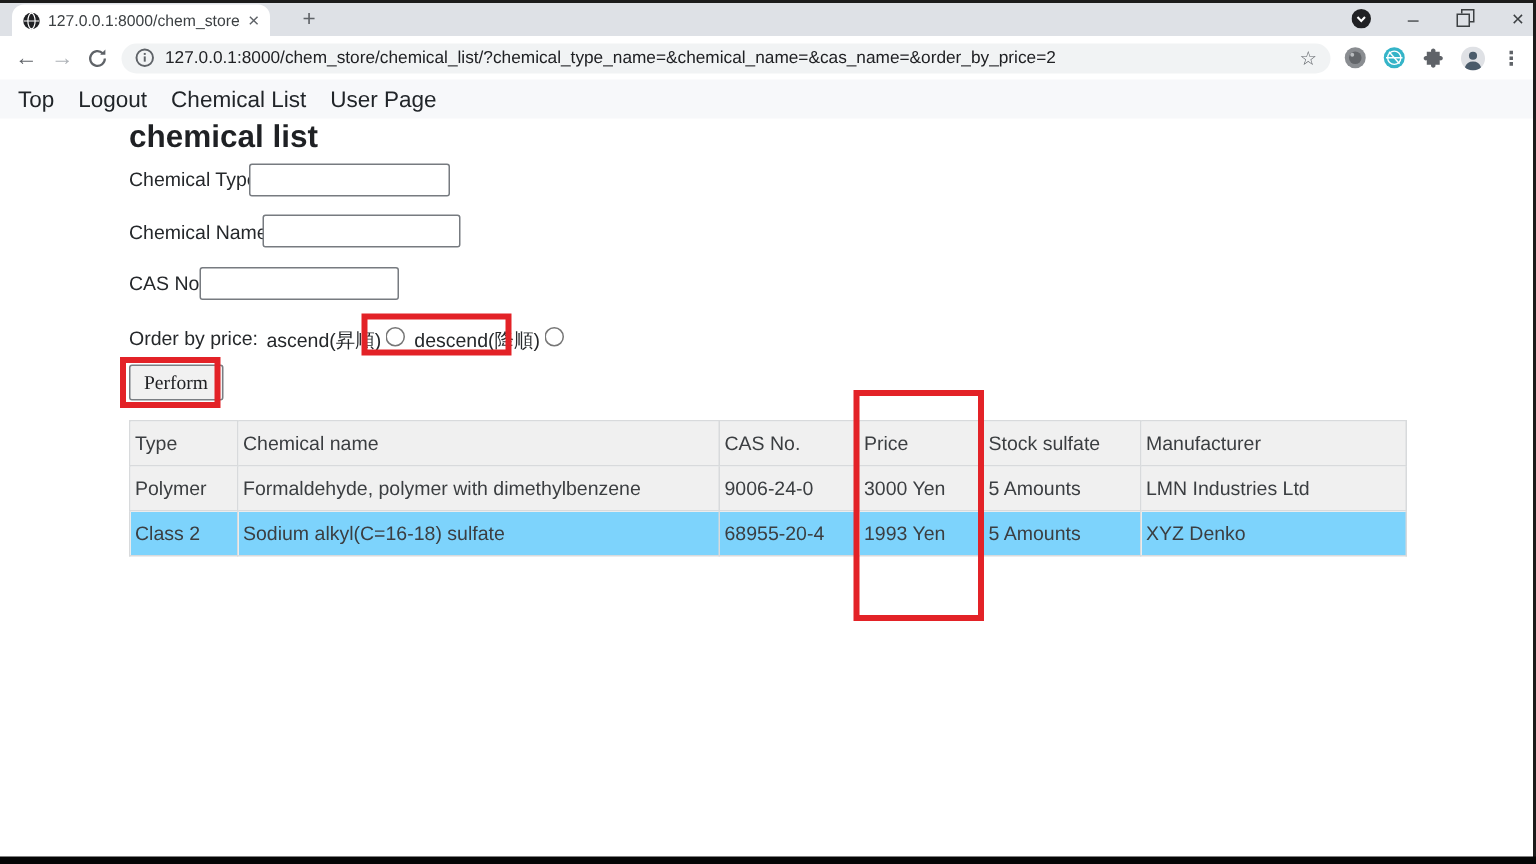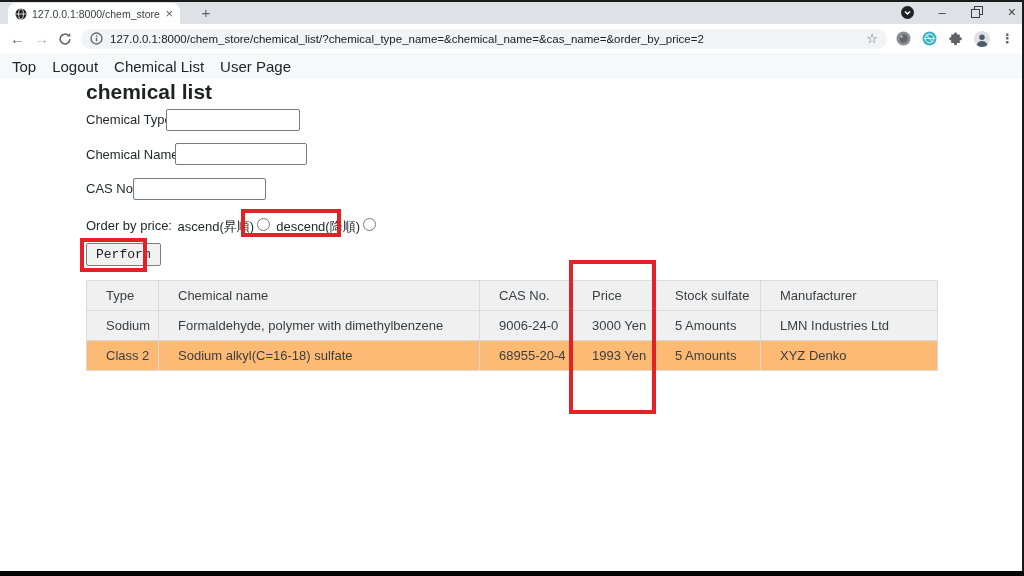--- a/index.html
+++ b/index.html
@@ -45,28 +45,28 @@
 
   
   .page-title { position:absolute; left:86px; top:80px; font-size:21px; font-weight:700; color:#1f2124; }
   .flabel { position:absolute; font-size:13px; color:#25282b; }
   .finput { position:absolute; height:22px; border:1px solid #777b80; border-radius:2px; background:#fff;
             font-size:12px; padding:0 4px; color:#202124; }
   .orderrow { position:absolute; left:86px; top:218px; display:flex; font-size:13px; color:#25282b; }
   .orderrow .seg { margin-right:2px; }
   .orderrow input[type=radio] { width:13px; height:13px; margin:0 6px 0 1px; accent-color:#6a6f74; }
   .perform-btn { position:absolute; left:86px; top:243px; font-size:13px; color:#202124; background:#f1f1f1;
-                 border:1px solid #7a7e83; border-radius:2px; padding:3px 9px; font-family:Liberation Mono, monospace; }
+                 border:1px solid #7a7e83; border-radius:2px; padding:3px 9px; font-family:Liberation Serif, serif; }
 
   
   table.chem { position:absolute; left:86px; top:280px; width:851px; border-collapse:collapse; table-layout:fixed; }
   table.chem th, table.chem td { border:1px solid #d8dadc; font-size:13px; font-weight:400; color:#3b3e41;
-                                 text-align:left; padding:7px 19px; height:30px; white-space:nowrap; overflow:hidden; }
+                                 text-align:left; padding:7px 3px; height:30px; white-space:nowrap; overflow:hidden; }
   tr.shade { background:#f0f0f0; }
-  tr.plain { background:#fdba74; }
+  tr.plain { background:#7dd3fc; }
 
   
   .annotation { position:absolute; border:4px solid #e32227; z-index:40; pointer-events:none; }
   .ann-descend { left:241px; top:209px; width:100px; height:28px; }
   .ann-perform { left:80px;  top:238px; width:67px;  height:34px; }
   .ann-price   { left:569px; top:260px; width:87px;  height:154px; }
 
   svg { display:block; }
 </style>
 </head>
@@ -193,21 +193,21 @@
     <tbody>
         <tr class="shade">
       <th>Type</th>
       <th>Chemical name</th>
       <th>CAS No.</th>
       <th>Price</th>
       <th>Stock sulfate</th>
       <th>Manufacturer</th>
     </tr>
     <tr class="shade">
-      <td>Sodium</td>
+      <td>Polymer</td>
       <td>Formaldehyde, polymer with dimethylbenzene</td>
       <td>9006-24-0</td>
       <td>3000 Yen</td>
       <td>5 Amounts</td>
       <td>LMN Industries Ltd</td>
     </tr>
     <tr class="plain">
       <td>Class 2</td>
       <td>Sodium alkyl(C=16-18) sulfate</td>
       <td>68955-20-4</td>

